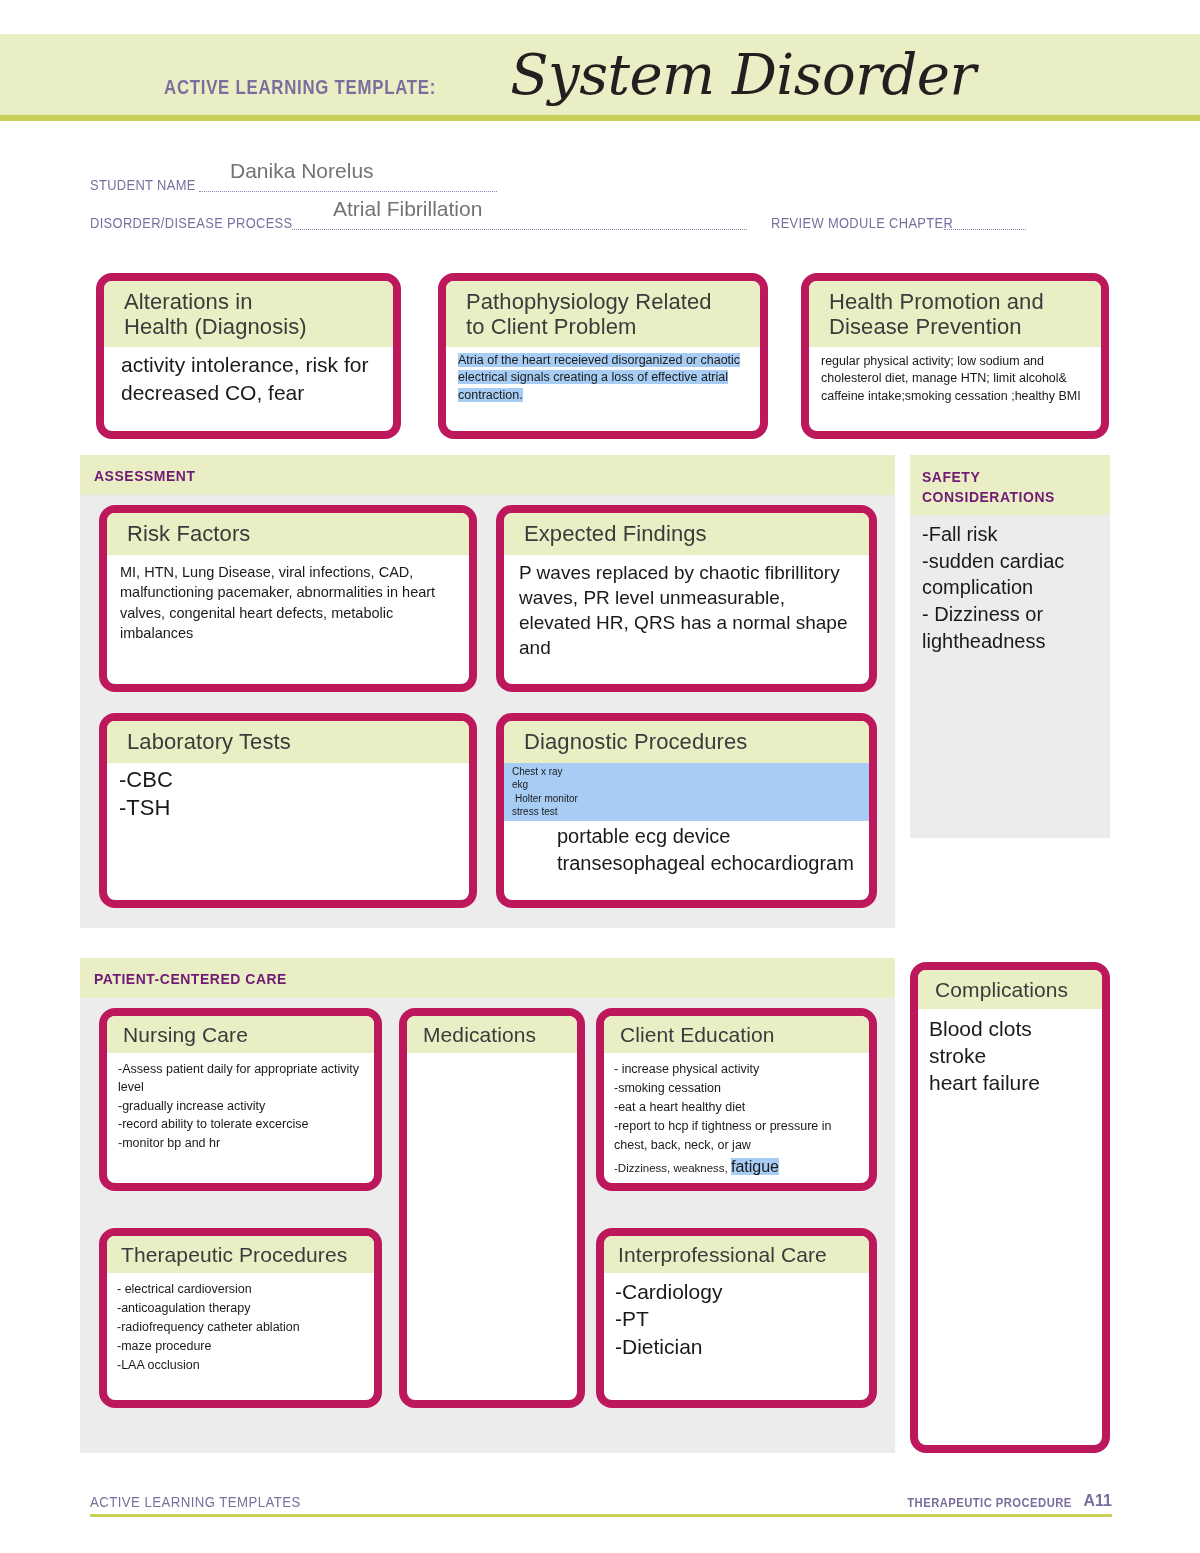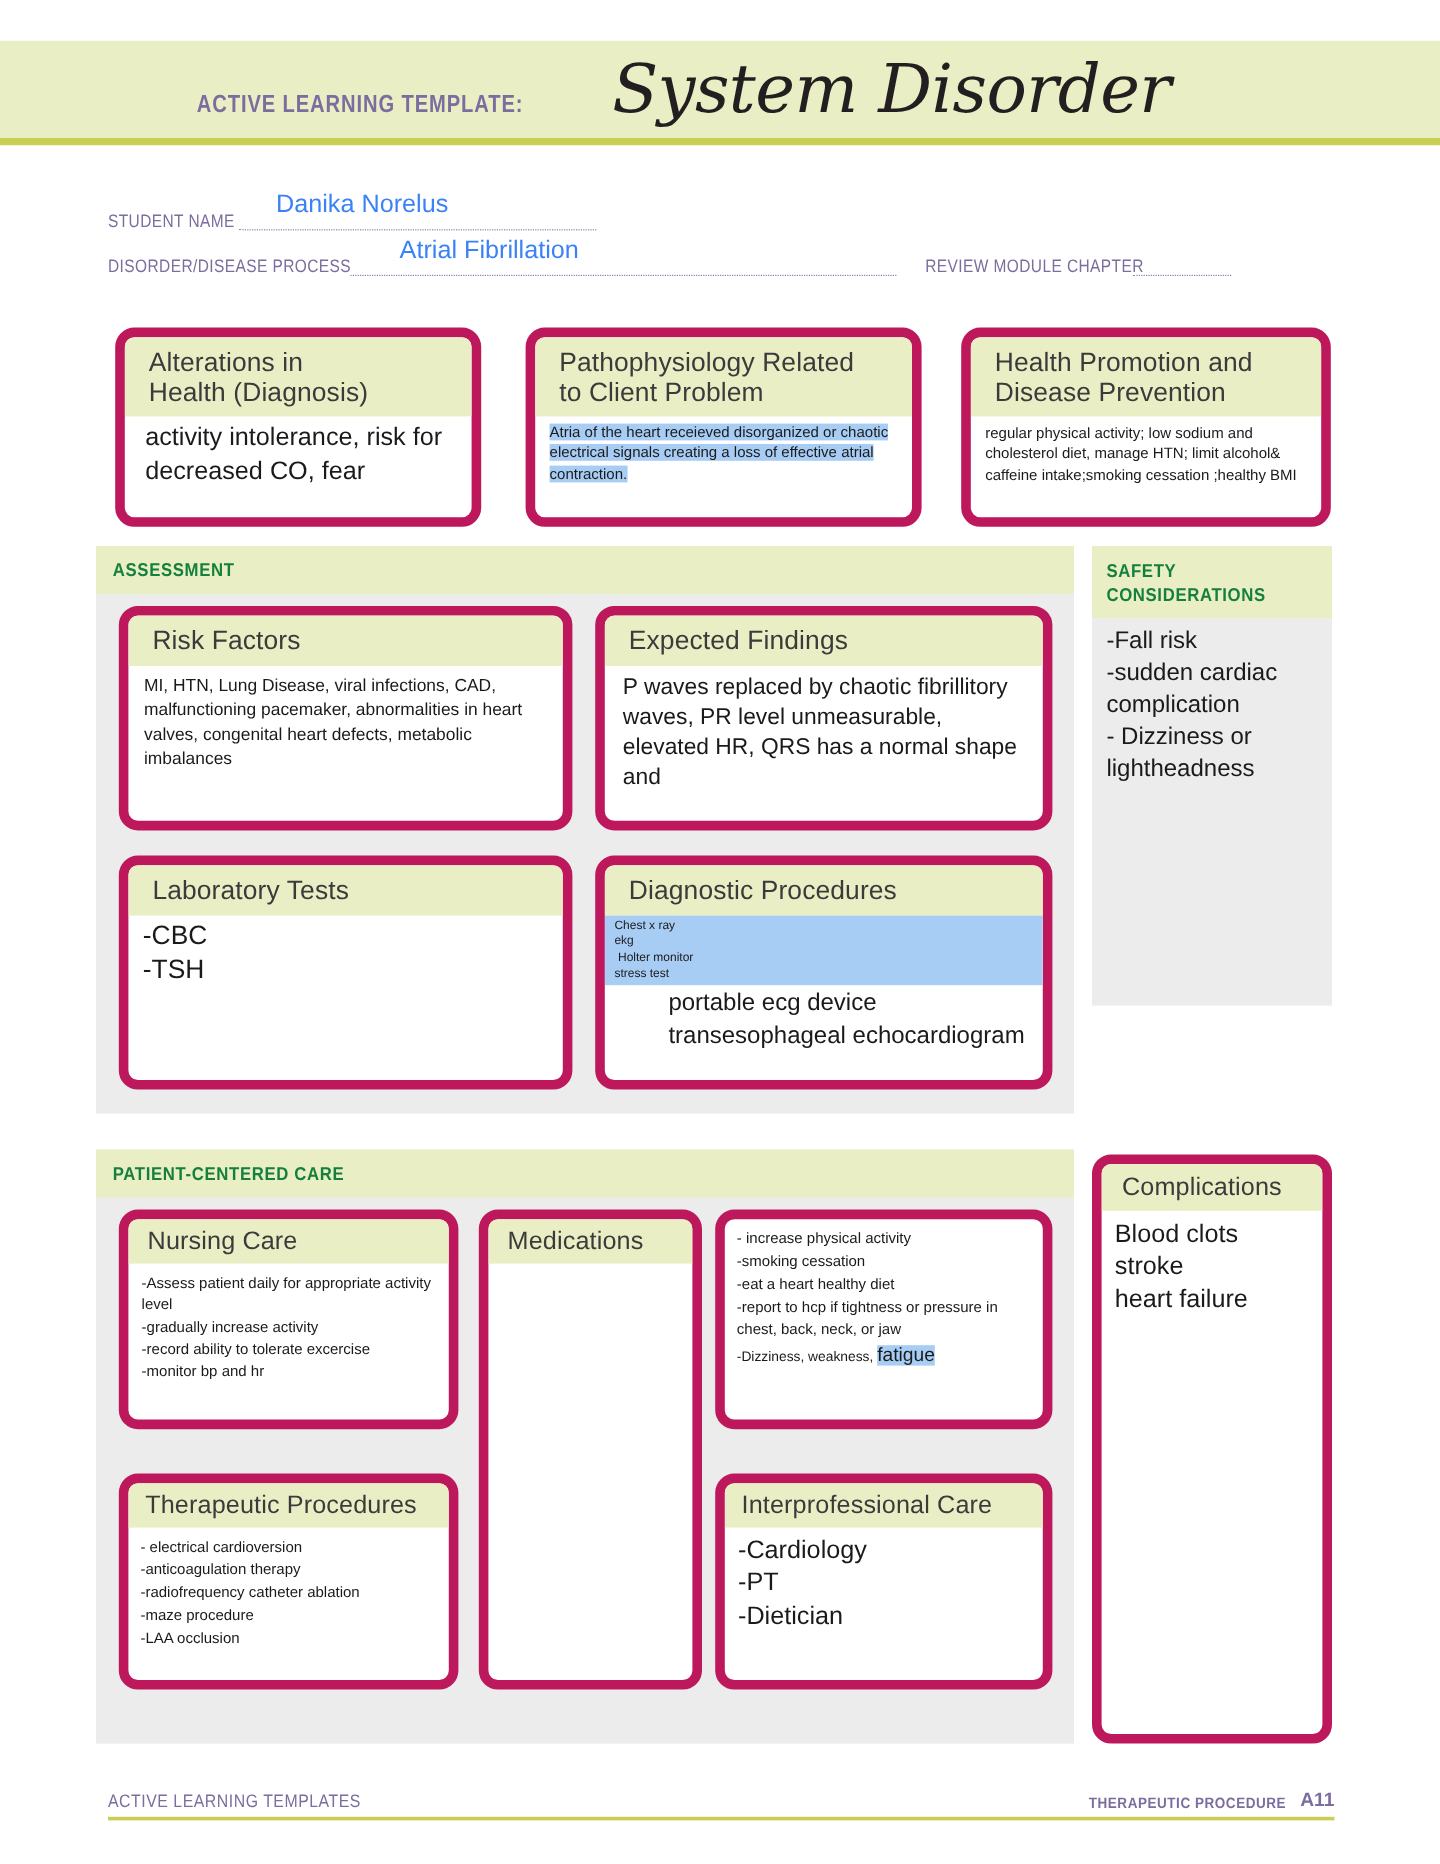--- a/index.html
+++ b/index.html
@@ -37,21 +37,21 @@
   .idlabel{
     font-size:15px; color:#7b6d9e; letter-spacing:.4px; font-weight:500;
     transform:scaleX(.86); transform-origin:left bottom; white-space:nowrap;
     line-height:1;
   }
   .rule{
     display:inline-block; border-bottom:1.5px dotted #8d82ab; position:relative;
     height:14px;
   }
   .handwrite{
-    position:absolute; bottom:9px; font-size:21px; color:#3b82f6;
+    position:absolute; bottom:9px; font-size:21px; color:#737373;
     font-family:"Liberation Sans", sans-serif; white-space:nowrap;
   }
 
   
   .card{
     background:#ffffff;
     border:8px solid #be185d;
     border-radius:16px;
     overflow:hidden;
     position:absolute;
@@ -71,21 +71,21 @@
 
   .big{ font-size:21px; line-height:1.3; }
   .mid{ font-size:19px; line-height:1.32; }
   .sml{ font-size:12.5px; line-height:1.37; }
   .tiny{ font-size:10px; line-height:1.35; }
 
   
   .panel{ position:absolute; background:#ececec; }
   .panel-head{
     background:#eaeec4;
-    font-size:15.5px; font-weight:700; color:#15803d;
+    font-size:15.5px; font-weight:700; color:#701a75;
     letter-spacing:.6px; padding:12px 0 10px 14px;
     transform-origin:left top;
   }
   .panel-head span{ display:inline-block; transform:scaleX(.9); transform-origin:left center; }
 
   
   .footer{
     position:absolute; left:90px; top:1492px; width:1022px;
     border-bottom:3px solid #c9cf56; padding-bottom:4px;
     display:flex; align-items:flex-end; justify-content:space-between;
@@ -221,20 +221,21 @@
       <div>-record ability to tolerate excercise</div>
       <div>-monitor bp and hr</div>
     </div>
   </div>
 
   <div class="card" style="left:319px; top:50px; width:186px; height:400px;">
     <div class="card-head" style="font-size:21px;padding:7px 12px 6px 16px;">Medications</div>
   </div>
 
   <div class="card" style="left:516px; top:50px; width:281px; height:183px;">
+    <div class="card-head" style="font-size:21px;padding:7px 12px 6px 16px;">Client Education</div>
     <div class="card-body sml" style="padding:7px 7px 0 10px;line-height:1.52;">
       <div>- increase physical activity</div>
       <div>-smoking cessation</div>
       <div>-eat a heart healthy diet</div>
       <div>-report to hcp if tightness or pressure in chest, back, neck, or jaw</div>
       <div style="font-size:11.5px;">
         <span>-Dizziness, weakness, </span><span class="hl" style="font-size:16px;">fatigue</span>
       </div>
     </div>
   </div>

